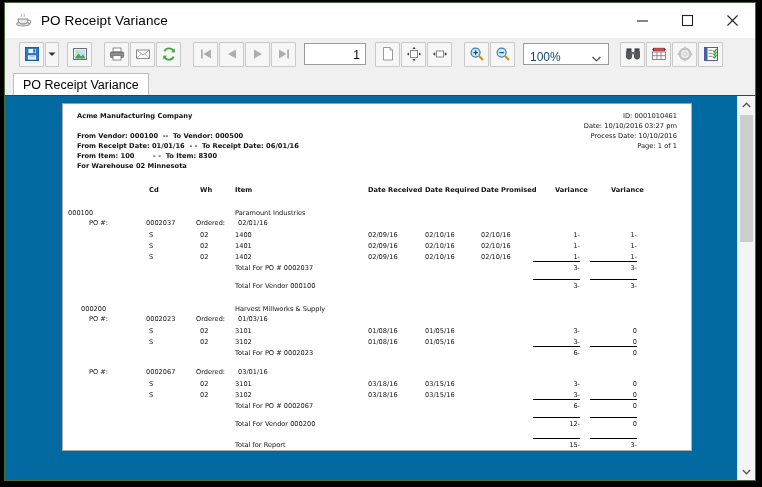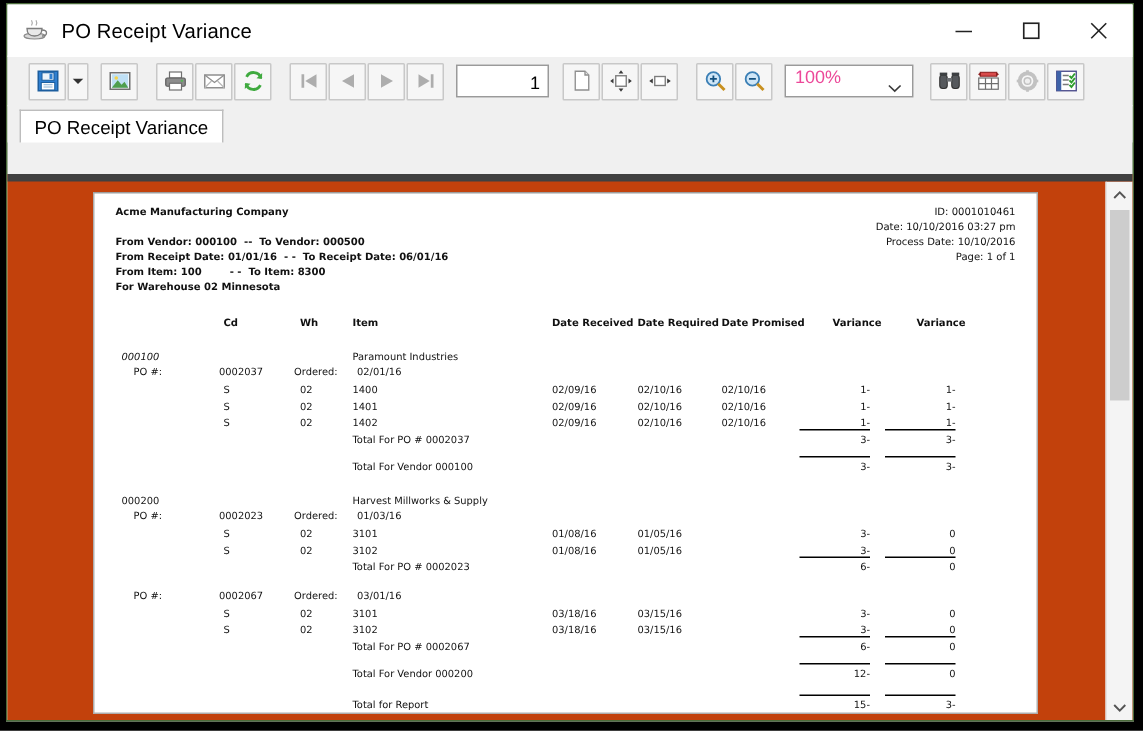--- a/index.html
+++ b/index.html
@@ -104,23 +104,23 @@
     margin-right: 2px;
   }
   .zoombox {
     width: 86px;
     height: 22px;
     border: 1px solid #9a9a9a;
     background: #fff;
     font-size: 12px;
     box-sizing: border-box;
     display: flex;
-    align-items: flex-start;
+    align-items: flex-end;
     padding-left: 6px;
-    color: #ec4899;
+    color: #0c4a6e;
     position: relative;
   }
   .zoombox .chev {
     position: absolute;
     right: 7px;
     top: 7px;
   }
 
   
   .tabstrip {
@@ -141,25 +141,24 @@
     align-items: center;
     padding: 0 9px;
     font-size: 12.5px;
     color: #000;
     box-sizing: border-box;
   }
 
   
   .viewer {
     flex: 1 1 auto;
-    background: #c2410c;
-    border-top: 5px solid #404040;
+    background: #0369a1;
+    border-top: 1px solid #404040;
     position: relative;
     overflow: hidden;
-    margin-top: 21px;
   }
   .page {
     position: absolute;
     left: 57px;
     top: 7px;
     width: 630px;
     height: 348px;
     background: #ffffff;
     border: 1px solid #aeaeae;
     border-top: 1px solid #9d9d9d;
@@ -479,21 +478,21 @@
 
         <div class="rpt-abs colhdr" style="left:86px;  top:82px;">Cd</div>
         <div class="rpt-abs colhdr" style="left:137px; top:82px;">Wh</div>
         <div class="rpt-abs colhdr" style="left:172px; top:82px;">Item</div>
         <div class="rpt-abs colhdr" style="left:305px; top:82px;">Date Received</div>
         <div class="rpt-abs colhdr" style="left:362px; top:82px;">Date Required</div>
         <div class="rpt-abs colhdr" style="left:418px; top:82px;">Date Promised</div>
         <div class="rpt-abs colhdr" style="left:492px; top:82px;">Variance</div>
         <div class="rpt-abs colhdr" style="left:548px; top:82px;">Variance</div>
 
-        <div class="rpt-abs" style="left:18px;  top:105px;font-style:italic;">000100</div>
+        <div class="rpt-abs" style="left:5px;  top:105px;">000100</div>
         <div class="rpt-abs" style="left:172px; top:105px;">Paramount Industries</div>
 
         <div class="rpt-abs" style="left:26px;  top:115px;">PO #:</div>
         <div class="rpt-abs" style="left:83px;  top:115px;">0002037</div>
         <div class="rpt-abs" style="left:133px; top:115px;">Ordered:</div>
         <div class="rpt-abs" style="left:175px; top:115px;">02/01/16</div>
 
         <div class="rpt-abs" style="left:86px;  top:127px;">S</div>
         <div class="rpt-abs" style="left:137px; top:127px;">02</div>
         <div class="rpt-abs" style="left:172px; top:127px;">1400</div>

